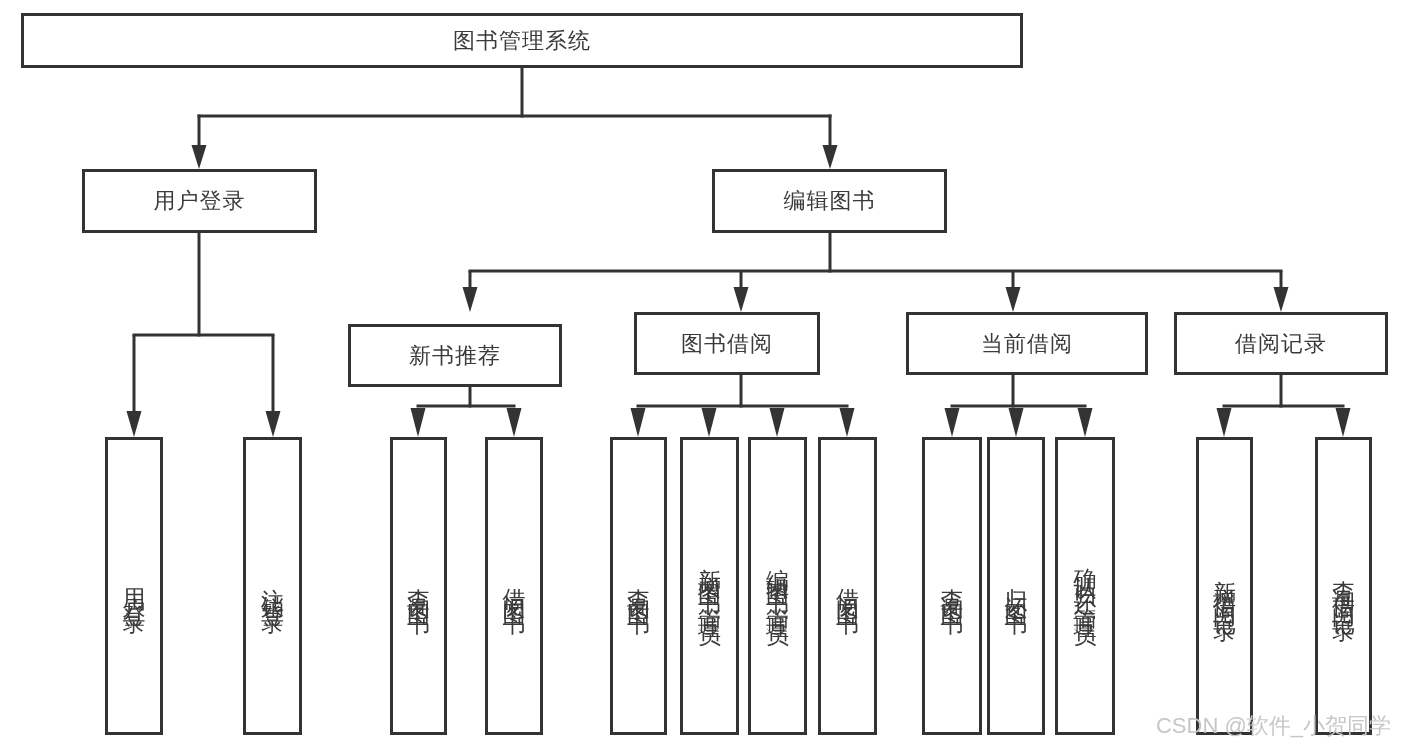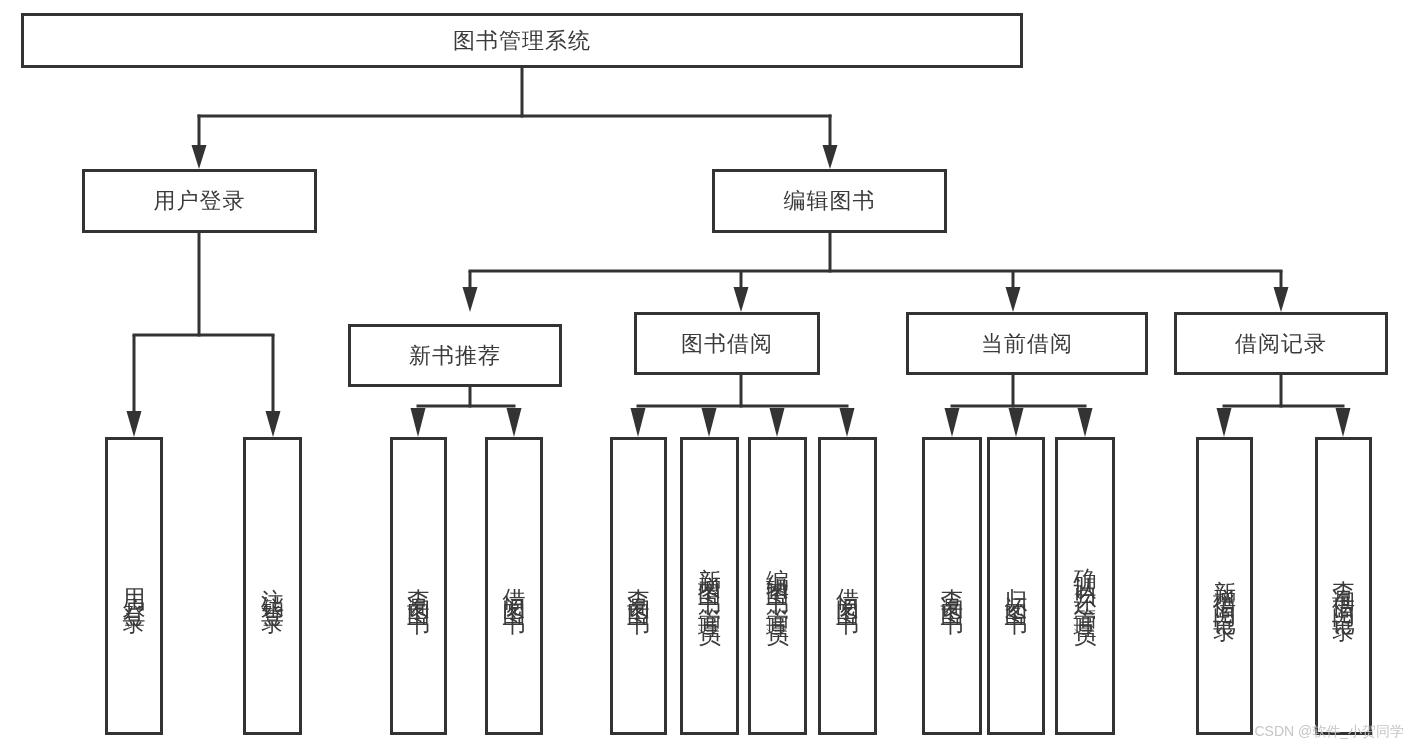--- a/index.html
+++ b/index.html
@@ -22,22 +22,22 @@
     background:var(--background);color:var(--text);
     display:flex;align-items:center;justify-content:center;
     font-size:22px;letter-spacing:1px;line-height:1;
   }
   .leaf{
     writing-mode:vertical-rl;text-orientation:mixed;
     font-size:23px;letter-spacing:8px;
   }
   .leaf span{display:block;}
   .watermark{
-    position:absolute;right:1px;bottom:6px;z-index:10;
-    font-size:14px;color:var(--watermark);letter-spacing:0px;white-space:nowrap;
+    position:absolute;right:14px;bottom:6px;z-index:10;
+    font-size:22px;color:var(--watermark);letter-spacing:0px;white-space:nowrap;
   }
 </style>
 </head>
 <body>
 
 <div class="stage">
 
   <svg class="wires" viewBox="0 0 1405 747">
 
     <line x1="522" y1="68" x2="522" y2="117.5"></line>

